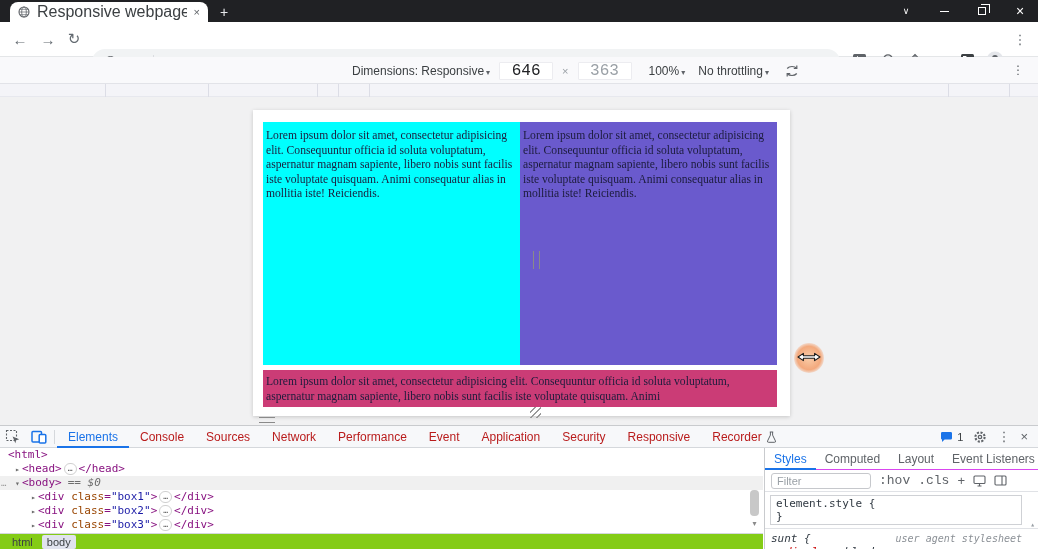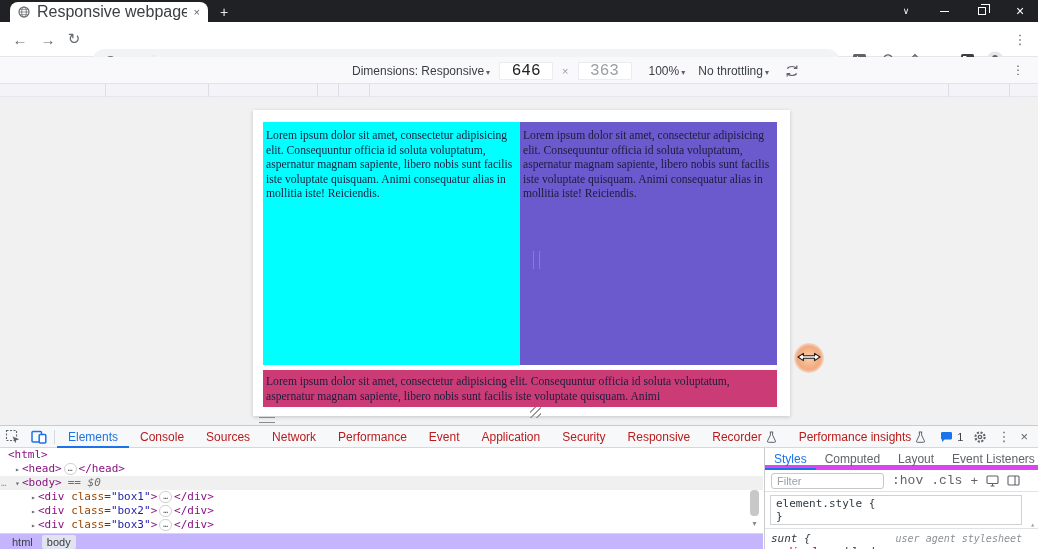--- a/index.html
+++ b/index.html
@@ -95,32 +95,32 @@
   color:#555;font-size:8px;line-height:8px;padding:1px 3px;margin:0 2px;vertical-align:1px}
 .flag{color:#6e6e6e;font-style:italic;margin-left:6px}
 .gutter-dots{position:absolute;left:1px;top:0;color:#9a9a9a;font-size:9px}
 #row-body{background:#f0f0f0}
 
 #tree-scroll{position:absolute;left:748px;top:22px;width:13px;height:85px}
 #tree-scroll .thumb{position:absolute;left:2px;top:42px;width:9px;height:26px;background:#c8c8c8;border-radius:4px}
 #tree-scroll .sarrow{position:absolute;left:2px;top:71px;width:9px;text-align:center;color:#8a8a8a;font-size:8px}
 
 
-#crumbbar{position:absolute;left:0;top:107px;width:763px;height:17px;background:#c4b5fd;
+#crumbbar{position:absolute;left:0;top:107px;width:763px;height:17px;background:#84cc16;
   border-top:1px solid #d5d8dc;display:flex;align-items:center;padding-left:7px;gap:4px;font-size:11px;color:#3c4043}
 .crumb{padding:1px 5px;border-radius:2px}
 .crumb.sel{background:#e1e3ee}
 
 
 #styles-pane{position:absolute;left:764px;top:22px;width:274px;height:102px;border-left:1px solid #c9cbce;background:#fff}
-#styles-tabs{display:flex;align-items:flex-start;height:22px;border-bottom:5px solid #d946ef;background:#fff}
+#styles-tabs{display:flex;align-items:flex-start;height:22px;border-bottom:1px solid #d946ef;background:#fff}
 .sp-tab{height:22px;display:flex;align-items:center;padding:0 9px;font-size:12px;color:#5f6368;white-space:nowrap}
 .sp-tab.active{color:#1a73e8;border-bottom:2px solid #1a73e8;padding-top:2px}
 #styles-toolbar{display:flex;align-items:center;height:22px;border-bottom:1px solid #e0e2e6;padding:0 6px;gap:8px}
-#filter-input{width:113px;height:16px;border:1px solid #c6c8cc;border-radius:3px;font-size:11px;
+#filter-input{width:100px;height:16px;border:1px solid #c6c8cc;border-radius:3px;font-size:11px;
   padding:0 5px;color:#333;outline:none;font-family:"Liberation Sans",sans-serif}
 #filter-input::placeholder{color:#9aa0a6}
 .st-chip{font-size:13px;color:#5f6368;font-family:Liberation Mono, monospace}
 #add-rule{font-size:13px;color:#5f6368}
 #styles-body{position:relative;font-family:"DejaVu Sans Mono","Liberation Mono",monospace;font-size:11px;color:#303942}
 #elem-style-box{margin:3px 16px 0 5px;border:1px solid #cfd1d5;background:#fff;padding:1px 5px;line-height:13px;height:30px}
 #rule-divider{border-bottom:1px solid #e0e2e6;margin-top:3px}
 #body-rule{padding:3px 16px 0 6px;line-height:13px;font-style:italic}
 #body-rule .origin{float:right;color:#8b9096;font-size:10px}
 #body-rule .prop{color:#c80000;margin-left:14px}
@@ -275,28 +275,20 @@
       <span class="dt-tab">Security</span>
       <span class="dt-tab">Responsive</span>
       <span class="dt-tab">
           <span>Recorder</span>
           <span>
             <svg width="11" height="12" viewBox="0 0 11 12">
               <path d="M3.8 1h3.4M4.4 1v3.1L1.6 9.9a1 1 0 0 0 .9 1.4h6a1 1 0 0 0 .9-1.4L6.6 4.1V1" fill="none" stroke="#5f6368" stroke-width="1"></path>
             </svg>
           </span>
         </span>
-      <span class="dt-tab">
-          <span>Performance insights</span>
-          <span>
-            <svg width="11" height="12" viewBox="0 0 11 12">
-              <path d="M3.8 1h3.4M4.4 1v3.1L1.6 9.9a1 1 0 0 0 .9 1.4h6a1 1 0 0 0 .9-1.4L6.6 4.1V1" fill="none" stroke="#5f6368" stroke-width="1"></path>
-            </svg>
-          </span>
-        </span>
       <span id="dt-right">
         <span id="dt-badge">
           <svg width="13" height="12" viewBox="0 0 13 12">
               <path d="M1 2.3A1.3 1.3 0 0 1 2.3 1h8.4A1.3 1.3 0 0 1 12 2.3v4.9a1.3 1.3 0 0 1-1.3 1.3H4.6L2 11V8.5h-.2A1.3 1.3 0 0 1 1 7.2z" fill="#1a73e8"></path>
             </svg>
           <span>1</span>
         </span>
         <span>
           <svg width="14" height="14" viewBox="0 0 14 14">
               <circle cx="7" cy="7" r="4.6" fill="none" stroke="#5f6368" stroke-width="2.1" stroke-dasharray="2.1 1.5"></circle>

